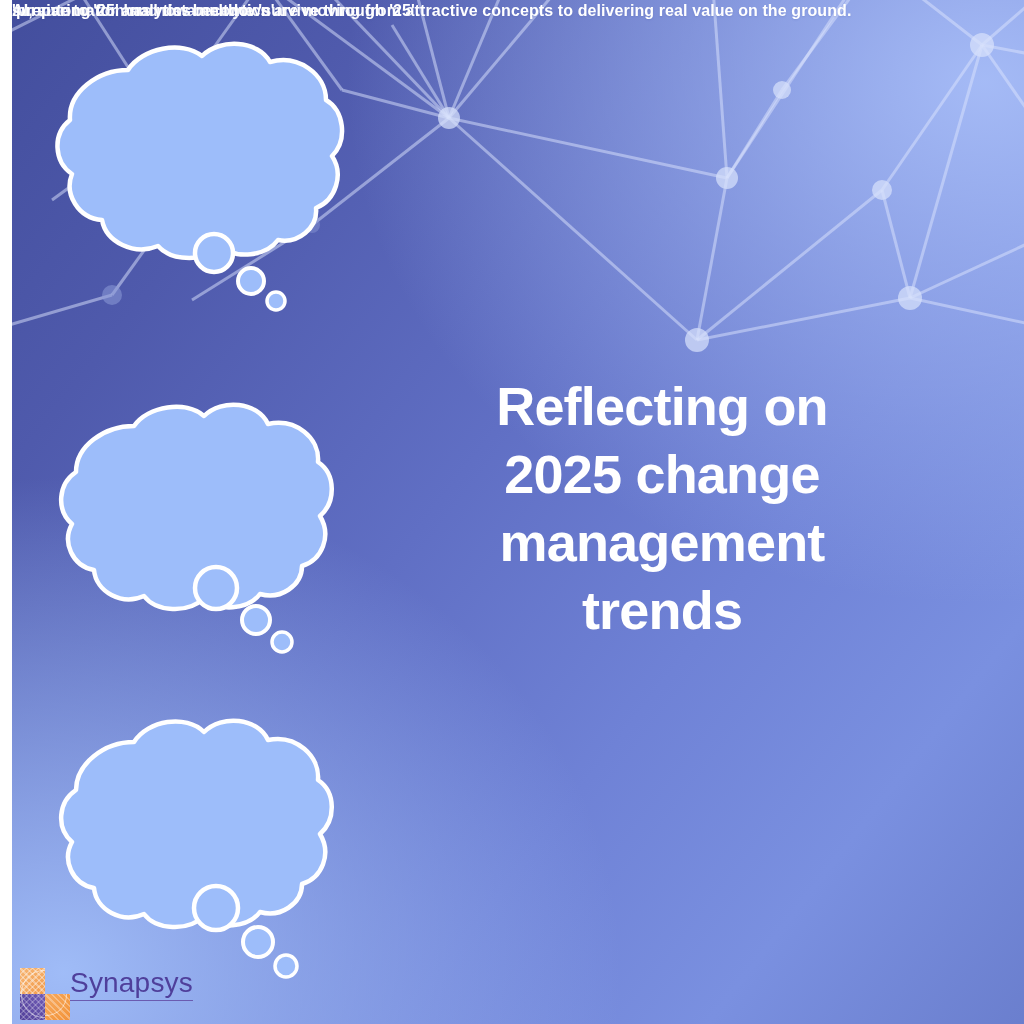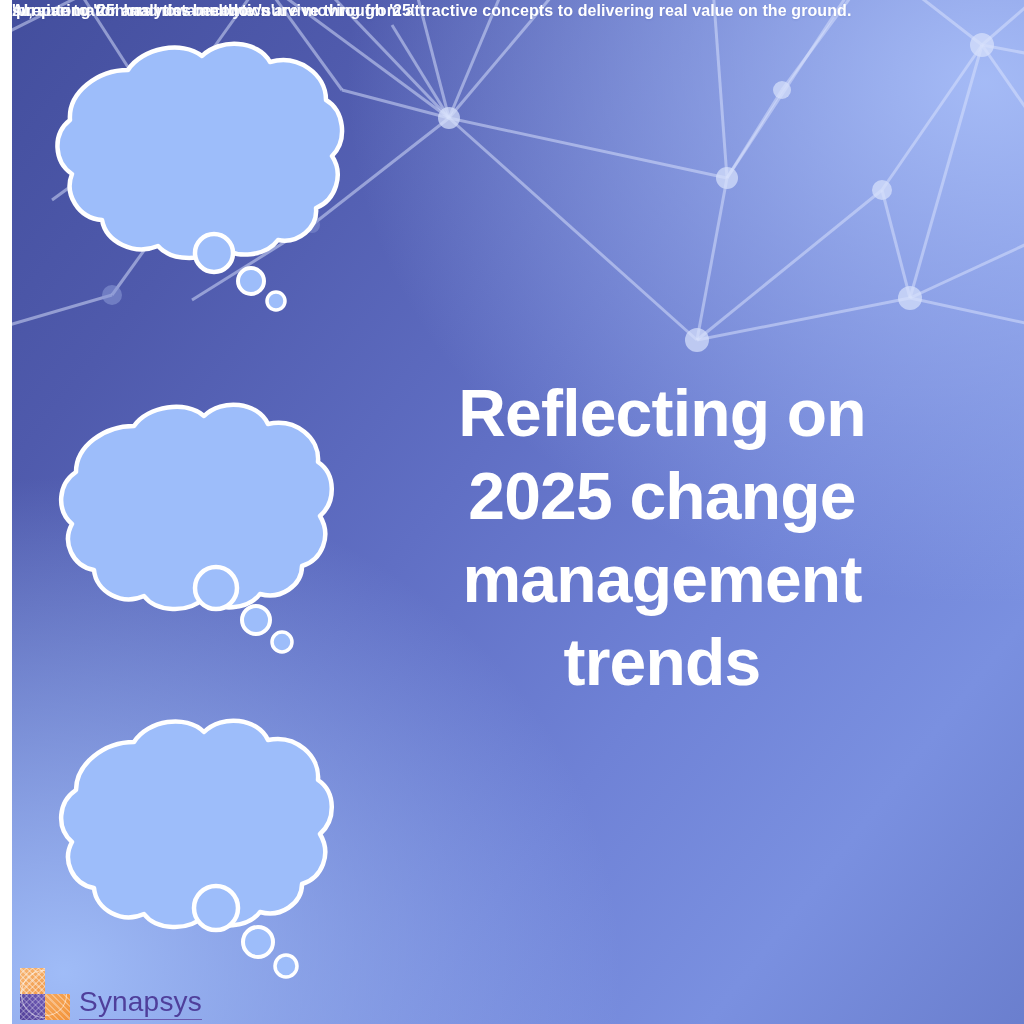--- a/index.html
+++ b/index.html
@@ -55,36 +55,35 @@
   #bubble-2 { left: 30px; top: 398px; width: 300px; height: 250px; }
   #bubble-3 { left: 28px; top: 712px; width: 300px; height: 260px; }
 
   
   #headline {
     position: absolute;
     left: 400px;
     top: 372px;
     width: 500px;
     color: #ffffff;
-    font-size: 66px;
+    font-size: 54px;
     font-weight: 700;
     line-height: 1.26;
     text-align: center;
     letter-spacing: -0.8px;
     white-space: pre-line;
   }
 
   
   #logo {
     position: absolute;
     left: 8px;
     bottom: 4px;
     display: flex;
-    align-items: flex-end;
-    gap: 9px;
+    align-items: flex-start;
   }
   #logo-mark {
     width: 50px;
     height: 52px;
     display: grid;
     grid-template-columns: 1fr 1fr;
     grid-template-rows: 1fr 1fr;
     overflow: hidden;
   }
   .q {

